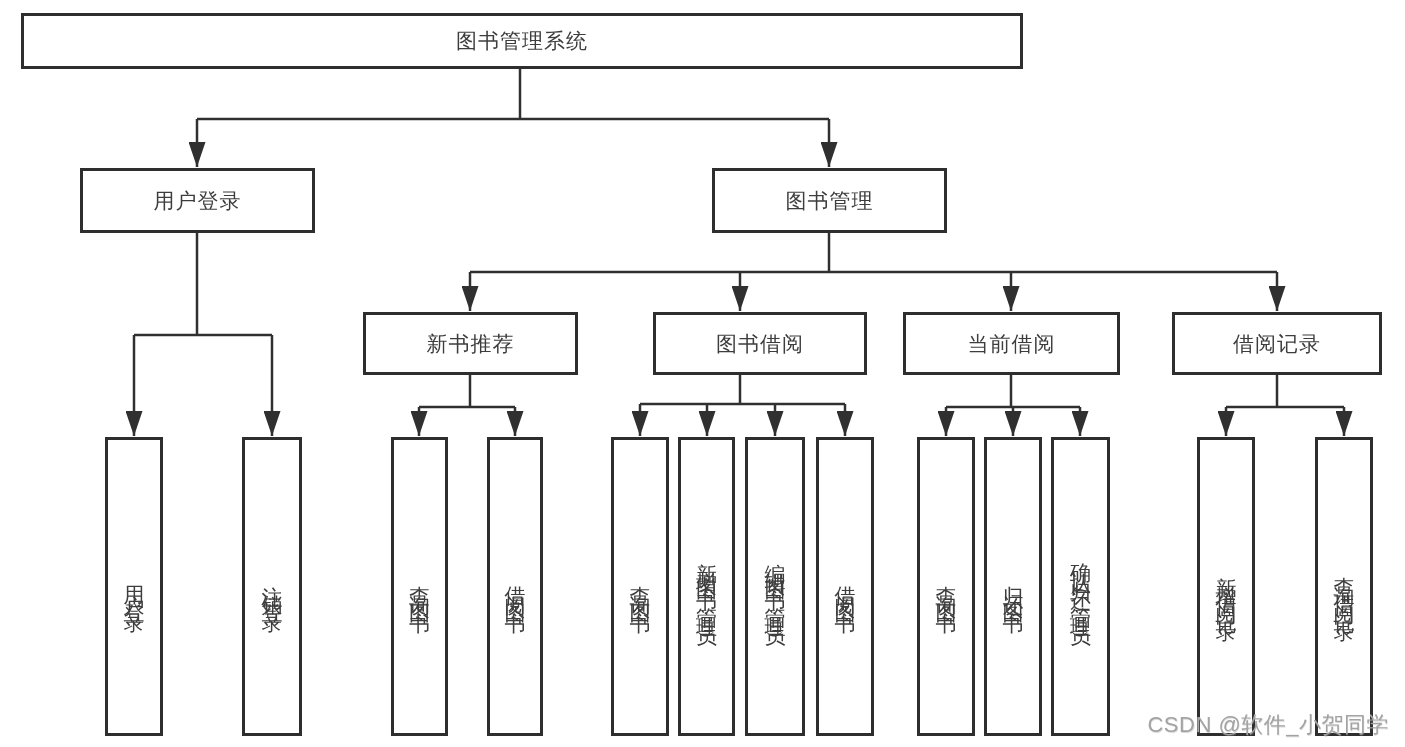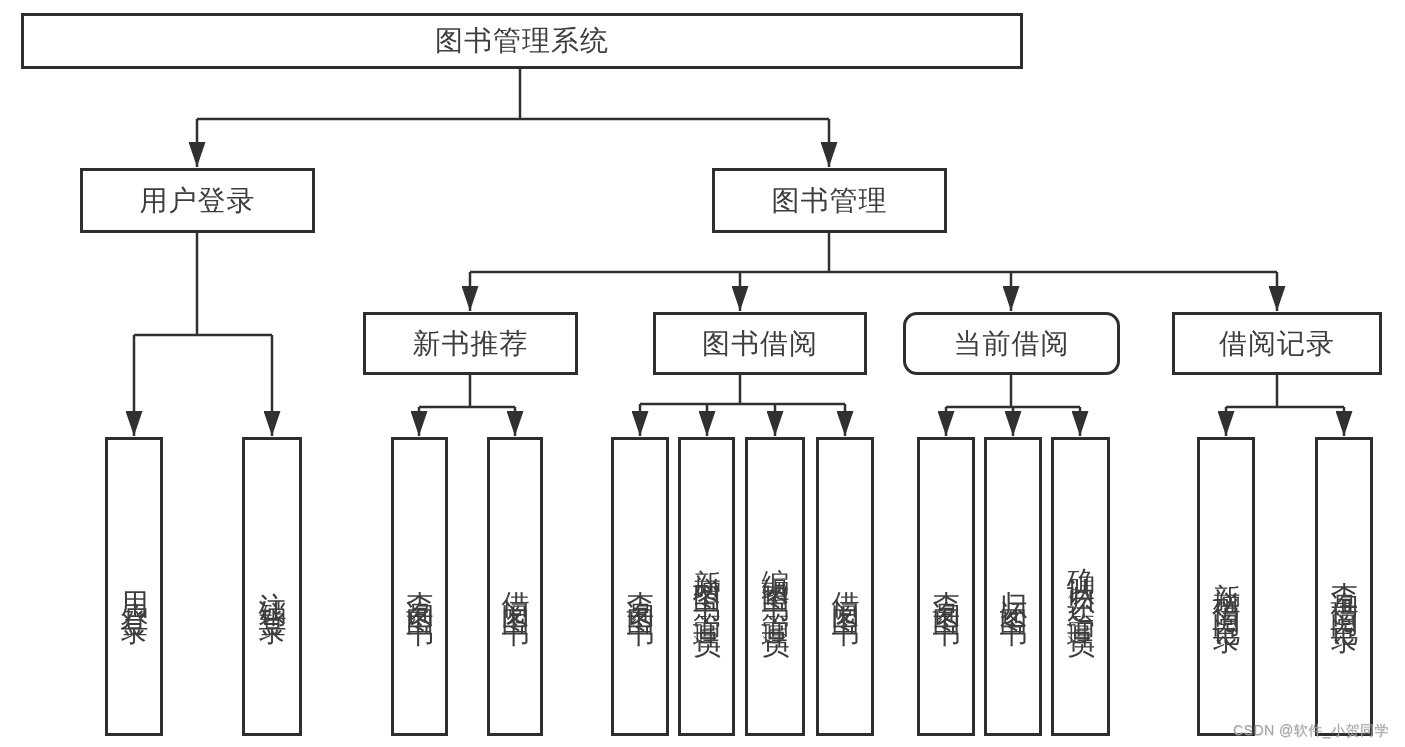--- a/index.html
+++ b/index.html
@@ -12,60 +12,60 @@
   }
   #wires{position:absolute;left:0;top:0;z-index:0;}
   .box{
     position:absolute;
     box-sizing:border-box;
     background:#ffffff;
     border:3px solid #2e2e2e;
     display:flex;align-items:center;justify-content:center;
     color:#3d3d3d;
     z-index:1;
-    font-size:28px;
+    font-size:21px;
     letter-spacing:1px;
   }
   .vbox{top:437px;height:299px;}
   .vtext{
     display:block;
     writing-mode:vertical-rl;
     text-orientation:mixed;
     letter-spacing:9px;
     line-height:1.15;
     white-space:nowrap;
   }
   
   #root      {left:21px;  top:13px;  width:1002px; height:56px;}
   #n-user    {left:80px;  top:168px; width:235px;  height:65px;}
   #n-mgmt    {left:712px; top:168px; width:235px;  height:65px;}
   #n-newbook {left:363px; top:312px; width:215px;  height:63px;}
   #n-borrow  {left:633px; top:312px; width:214px;  height:63px;margin-left:20px;}
-  #n-current {left:903px; top:312px; width:217px;  height:63px;border-radius:14px;}
+  #n-current {left:903px; top:312px; width:217px;  height:63px;}
   #n-records {left:1172px;top:312px; width:210px;  height:63px;}
   
   #v-login   {left:105px; width:58px;}
   #v-logout  {left:242px; width:60px;}
   #v-q1      {left:391px; width:57px;}
   #v-b1      {left:487px; width:56px;}
   #v-q2      {left:611px; width:58px;}
   #v-add     {left:678px; width:57px;}
   #v-edit    {left:745px; width:60px;}
   #v-b2      {left:816px; width:58px;}
   #v-q3      {left:917px; width:58px;}
   #v-ret     {left:984px; width:58px;}
   #v-conf    {left:1051px;width:59px;}
   #v-addrec  {left:1197px;width:58px;}
   #v-qrec    {left:1315px;width:58px;}
   .watermark{
     position:absolute;
     right:16px;bottom:7px;
     z-index:3;
     color:#a3a3a3;
-    font-size:14px;
+    font-size:22px;
     letter-spacing:0.5px;
     text-shadow:0.6px 0.6px 0 rgba(150,150,150,0.35);
   }
 </style>
 </head>
 <body>
 
 <div class="canvas">
 
   <svg id="wires" width="1405" height="747" viewBox="0 0 1405 747">

